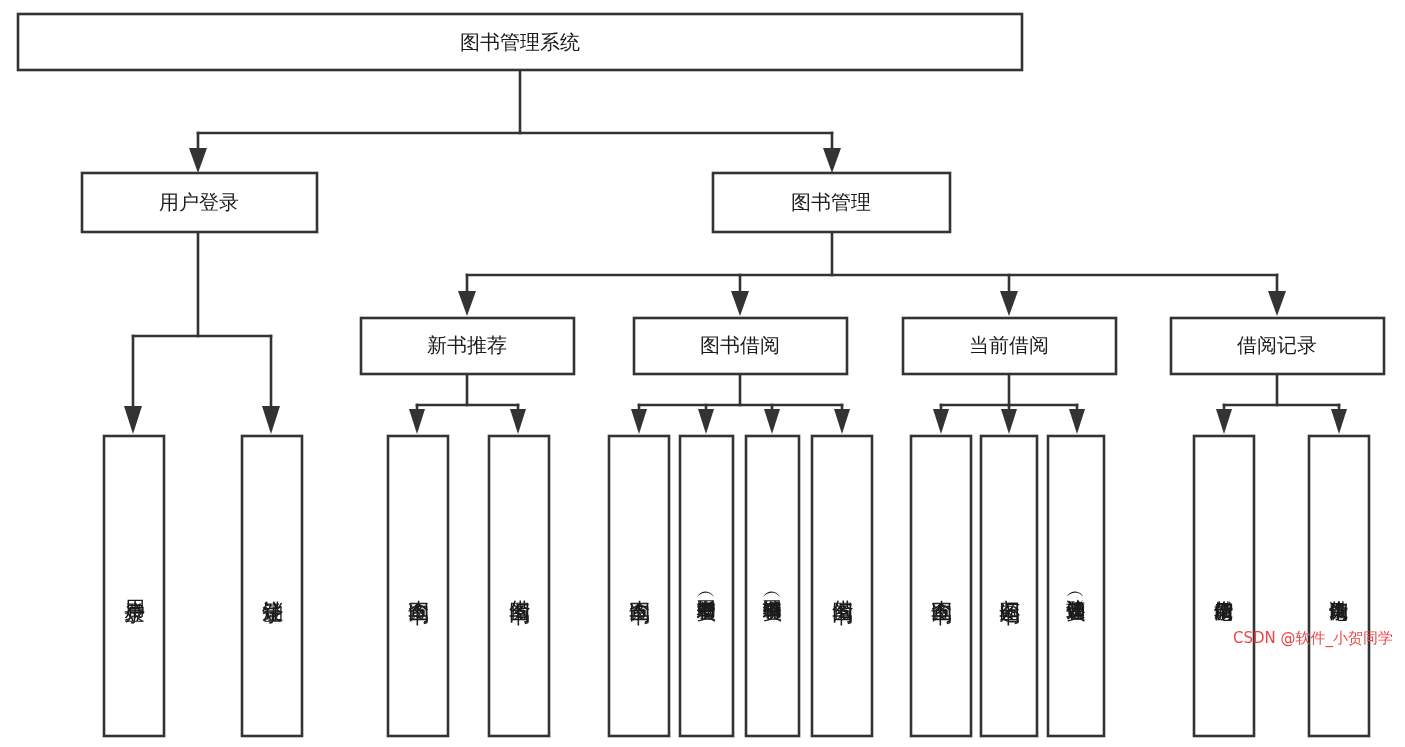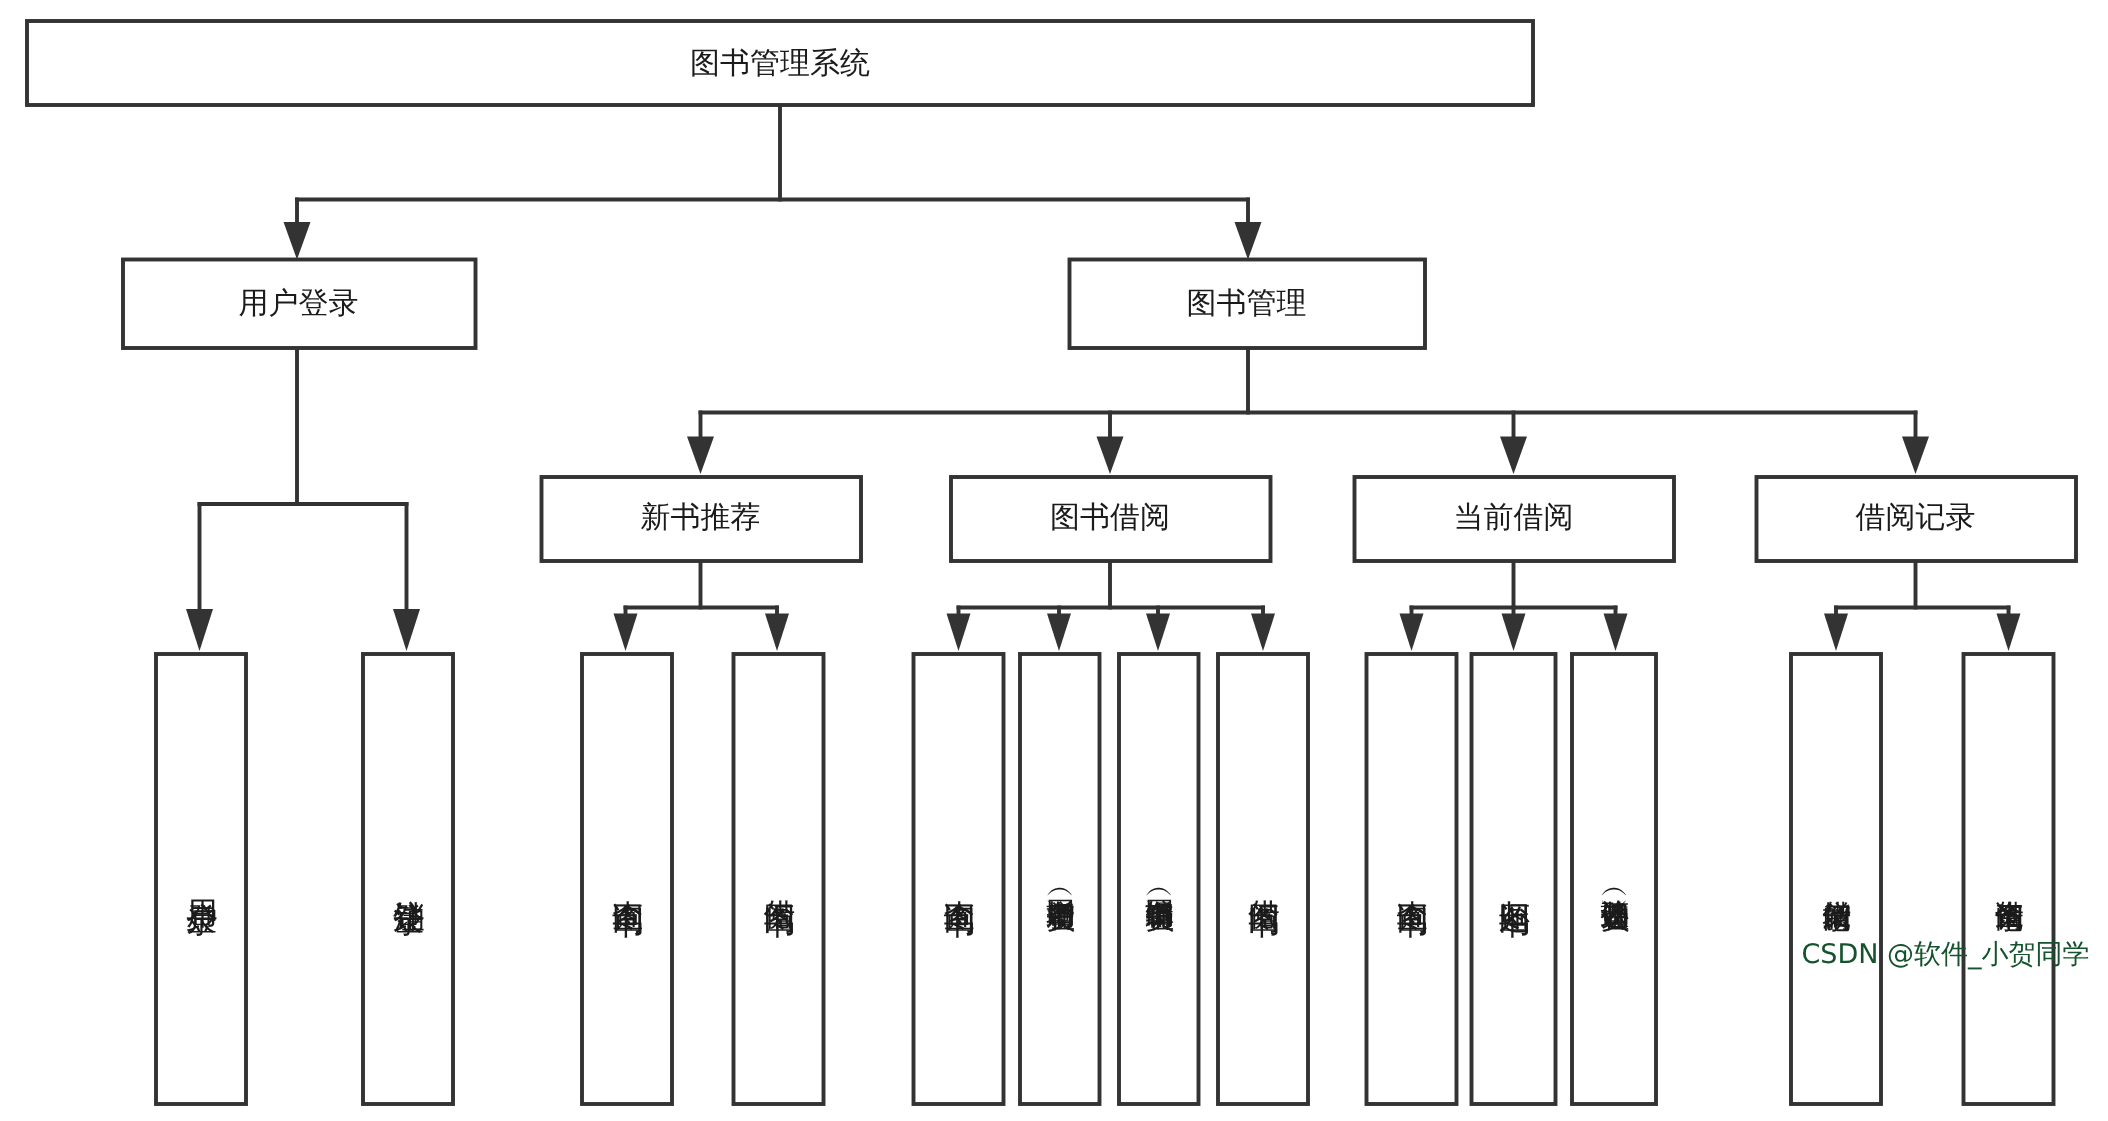--- a/index.html
+++ b/index.html
@@ -45,22 +45,22 @@
     align-items:center;
     justify-content:center;
     pointer-events:none;
   }
   .v-label.small{font-size:19px;letter-spacing:0.5px;}
   .watermark{
     position:absolute;
     right:12px;
     bottom:6px;
     font-family:"DejaVu Sans","Liberation Sans",sans-serif;
-    font-size:18px;
-    color:#14532d;
+    font-size:15px;
+    color:#ef4444;
     white-space:nowrap;
     user-select:none;
   }
 </style>
 </head>
 <body>
 
 <div id="diagram-root">
 
   <svg id="diagram" viewBox="0 0 1405 747">

